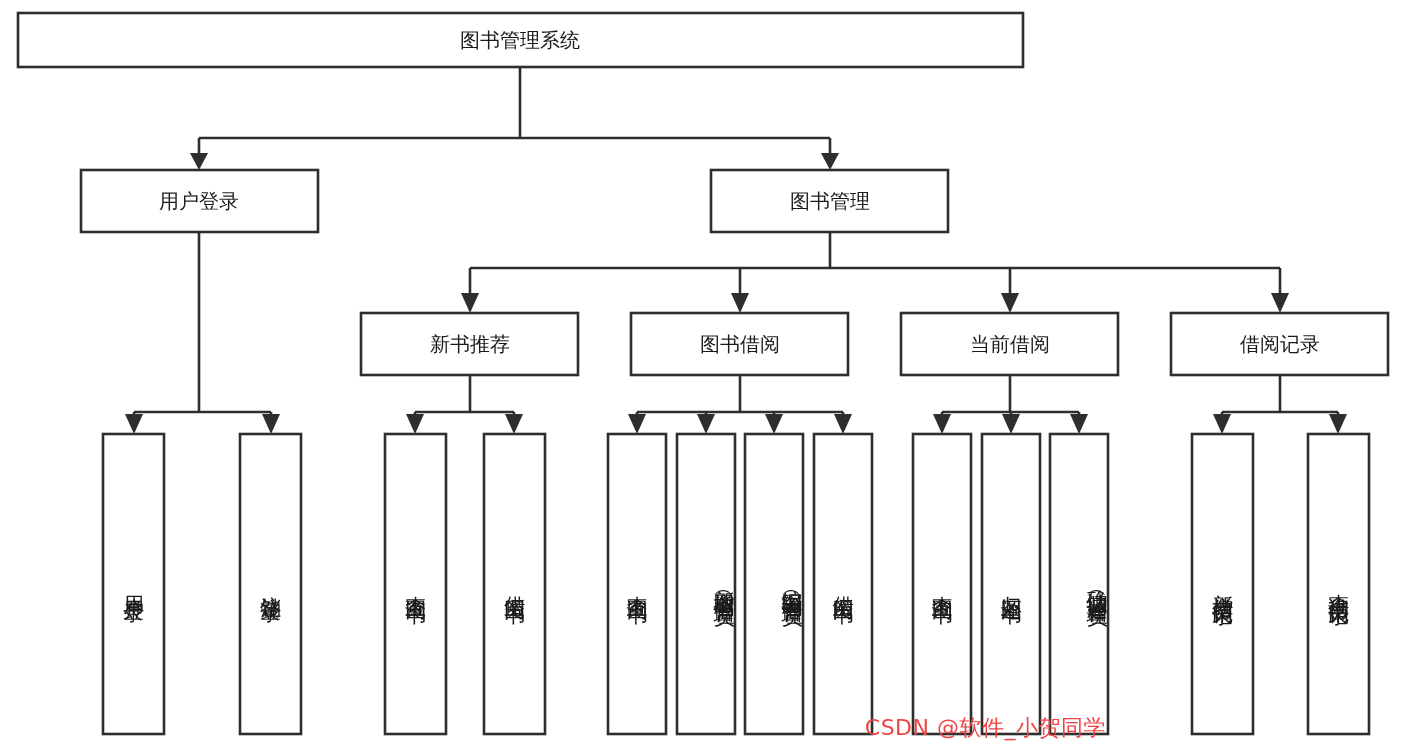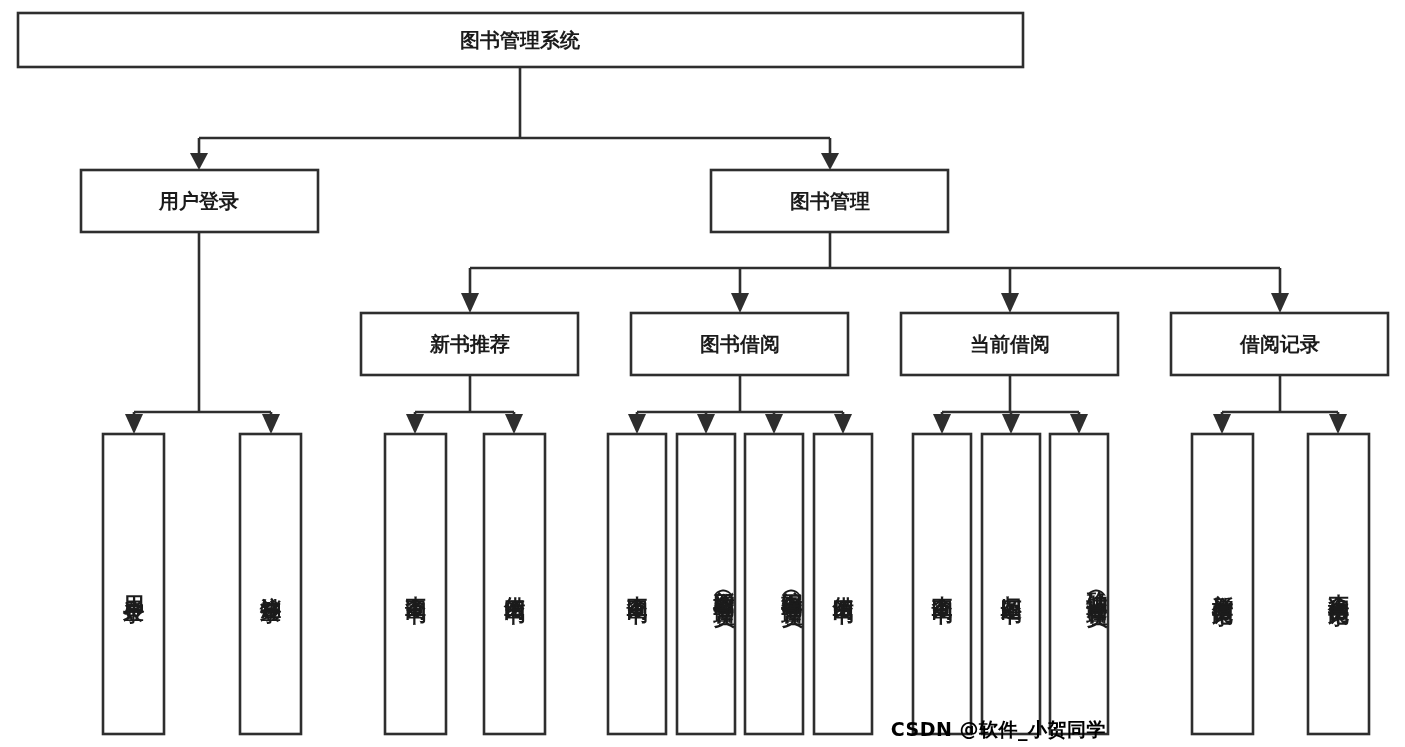--- a/index.html
+++ b/index.html
@@ -10,21 +10,20 @@
   body {
     width: 1405px;
     height: 747px;
     font-family: "DejaVu Sans", "Liberation Sans", sans-serif;
     overflow: hidden;
   }
   #diagram-root {
     position: relative;
     width: 1114px;
     height: 747px;
-    font-weight: bold;
   }
   svg#tree-svg {
     position: absolute;
     left: 0;
     top: 0;
     width: 1405px;
     height: 747px;
   }
   .node-box {
     fill: #ffffff;
@@ -61,22 +60,22 @@
     letter-spacing: 2.5px;
     color: #1b1b1b;
     white-space: nowrap;
     pointer-events: none;
   }
   .watermark {
     position: absolute;
     right: 8px;
     bottom: 4px;
     font-family: "DejaVu Sans", "Liberation Sans", sans-serif;
-    font-size: 19px;
-    color: #000000;
+    font-size: 22px;
+    color: #ef4444;
     letter-spacing: 0.5px;
     white-space: nowrap;
   }
 </style>
 </head>
 <body>
 
 <div id="diagram-root">
 
   <svg id="tree-svg" viewBox="0 0 1405 747">

